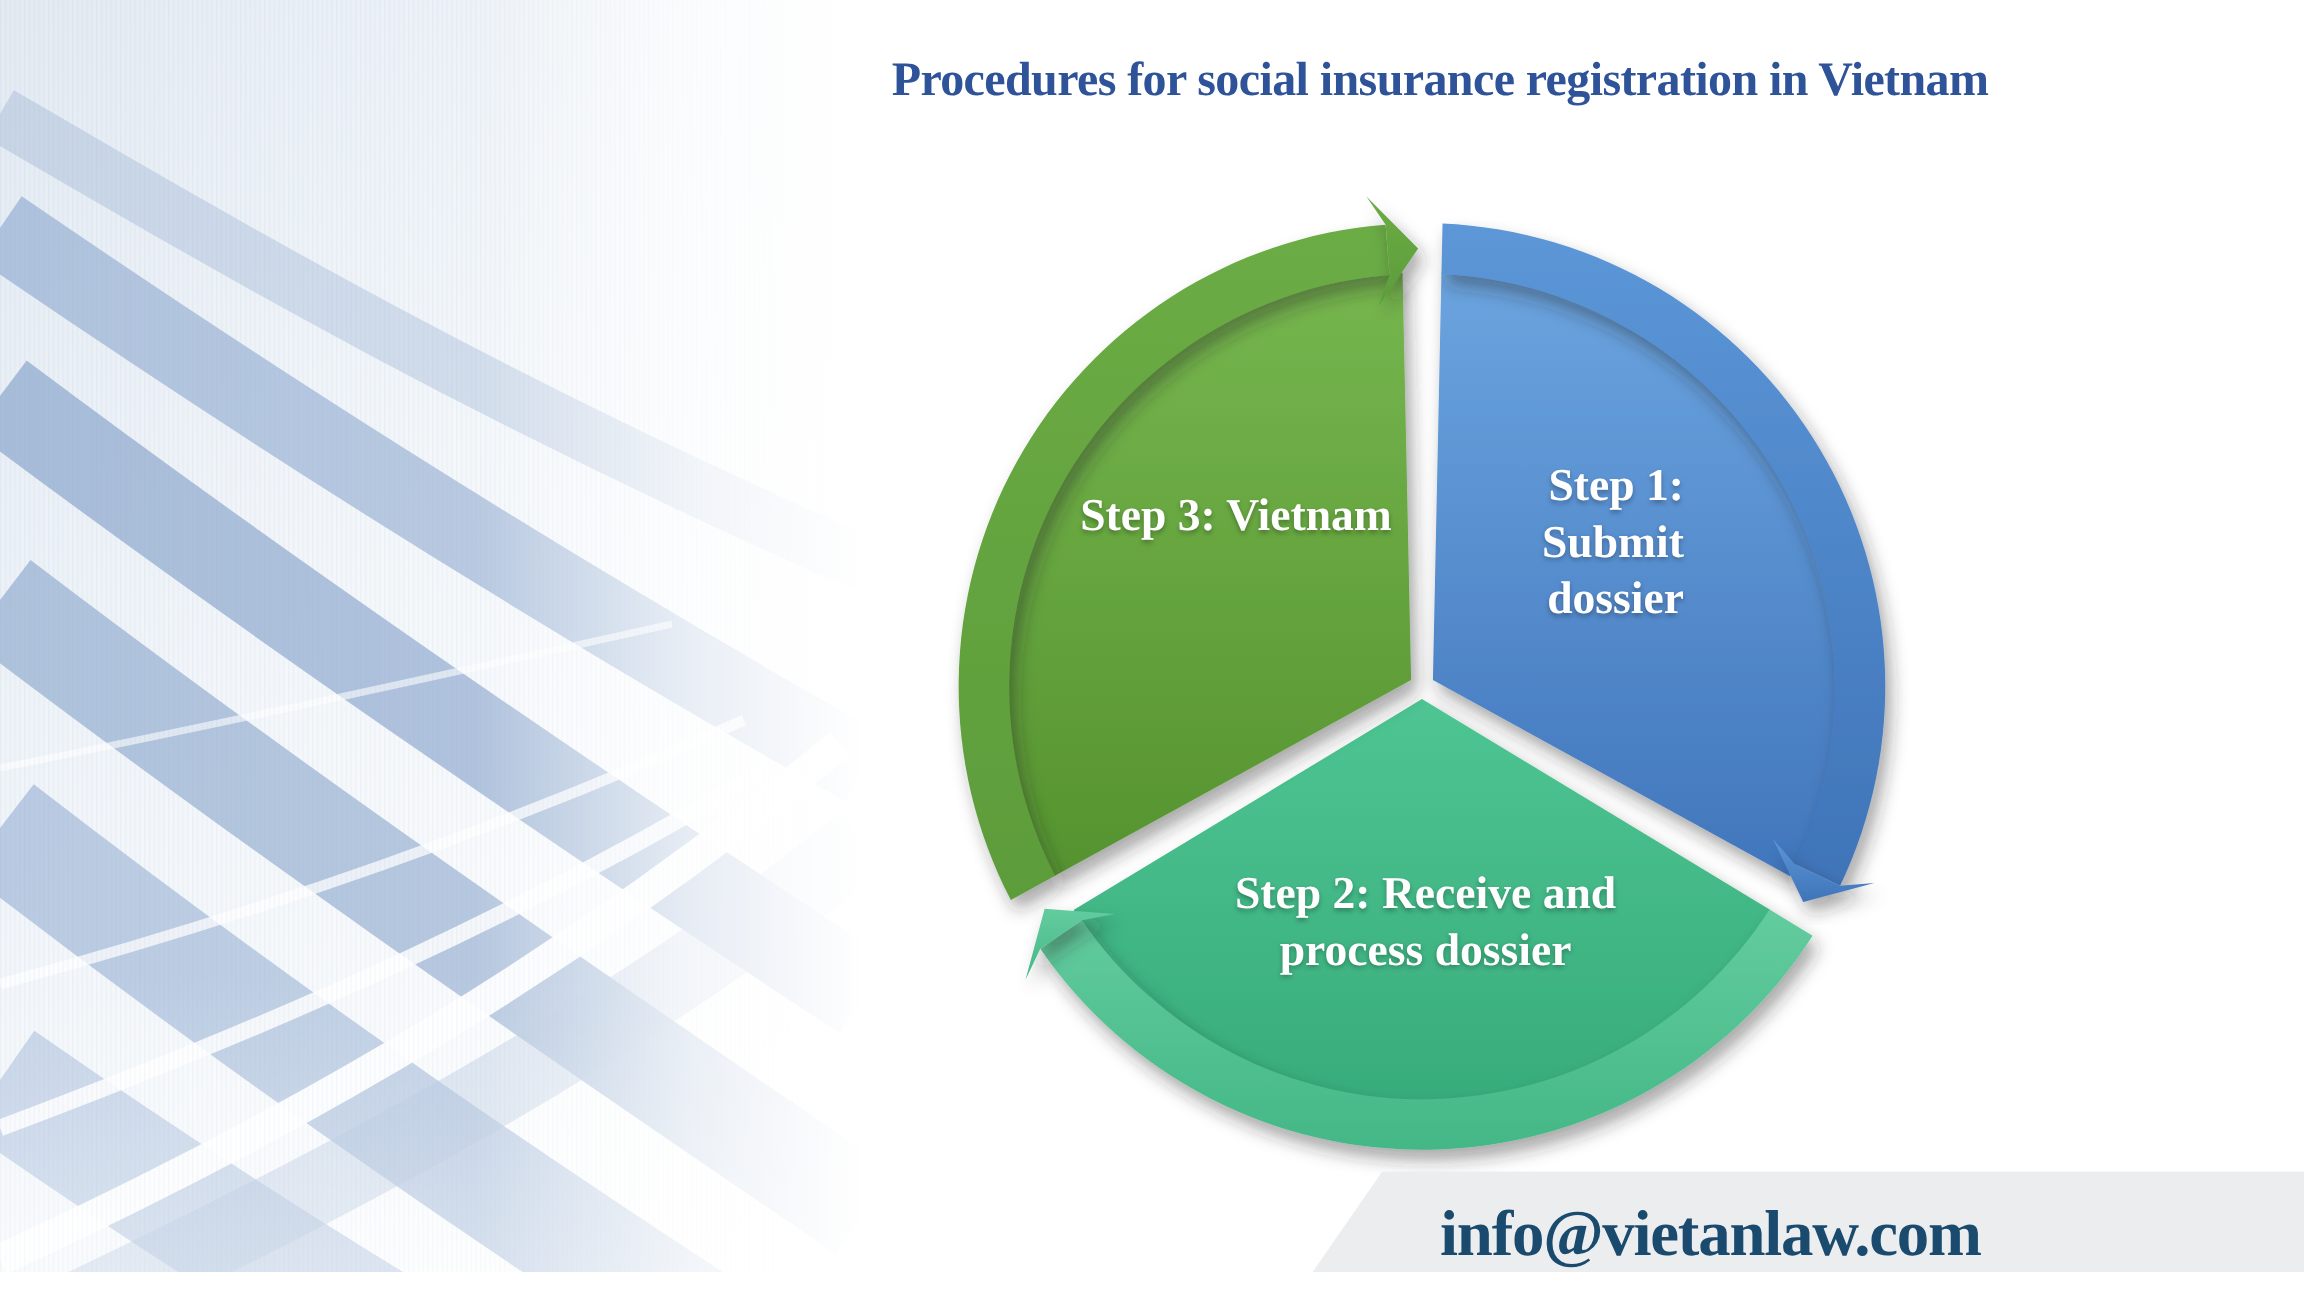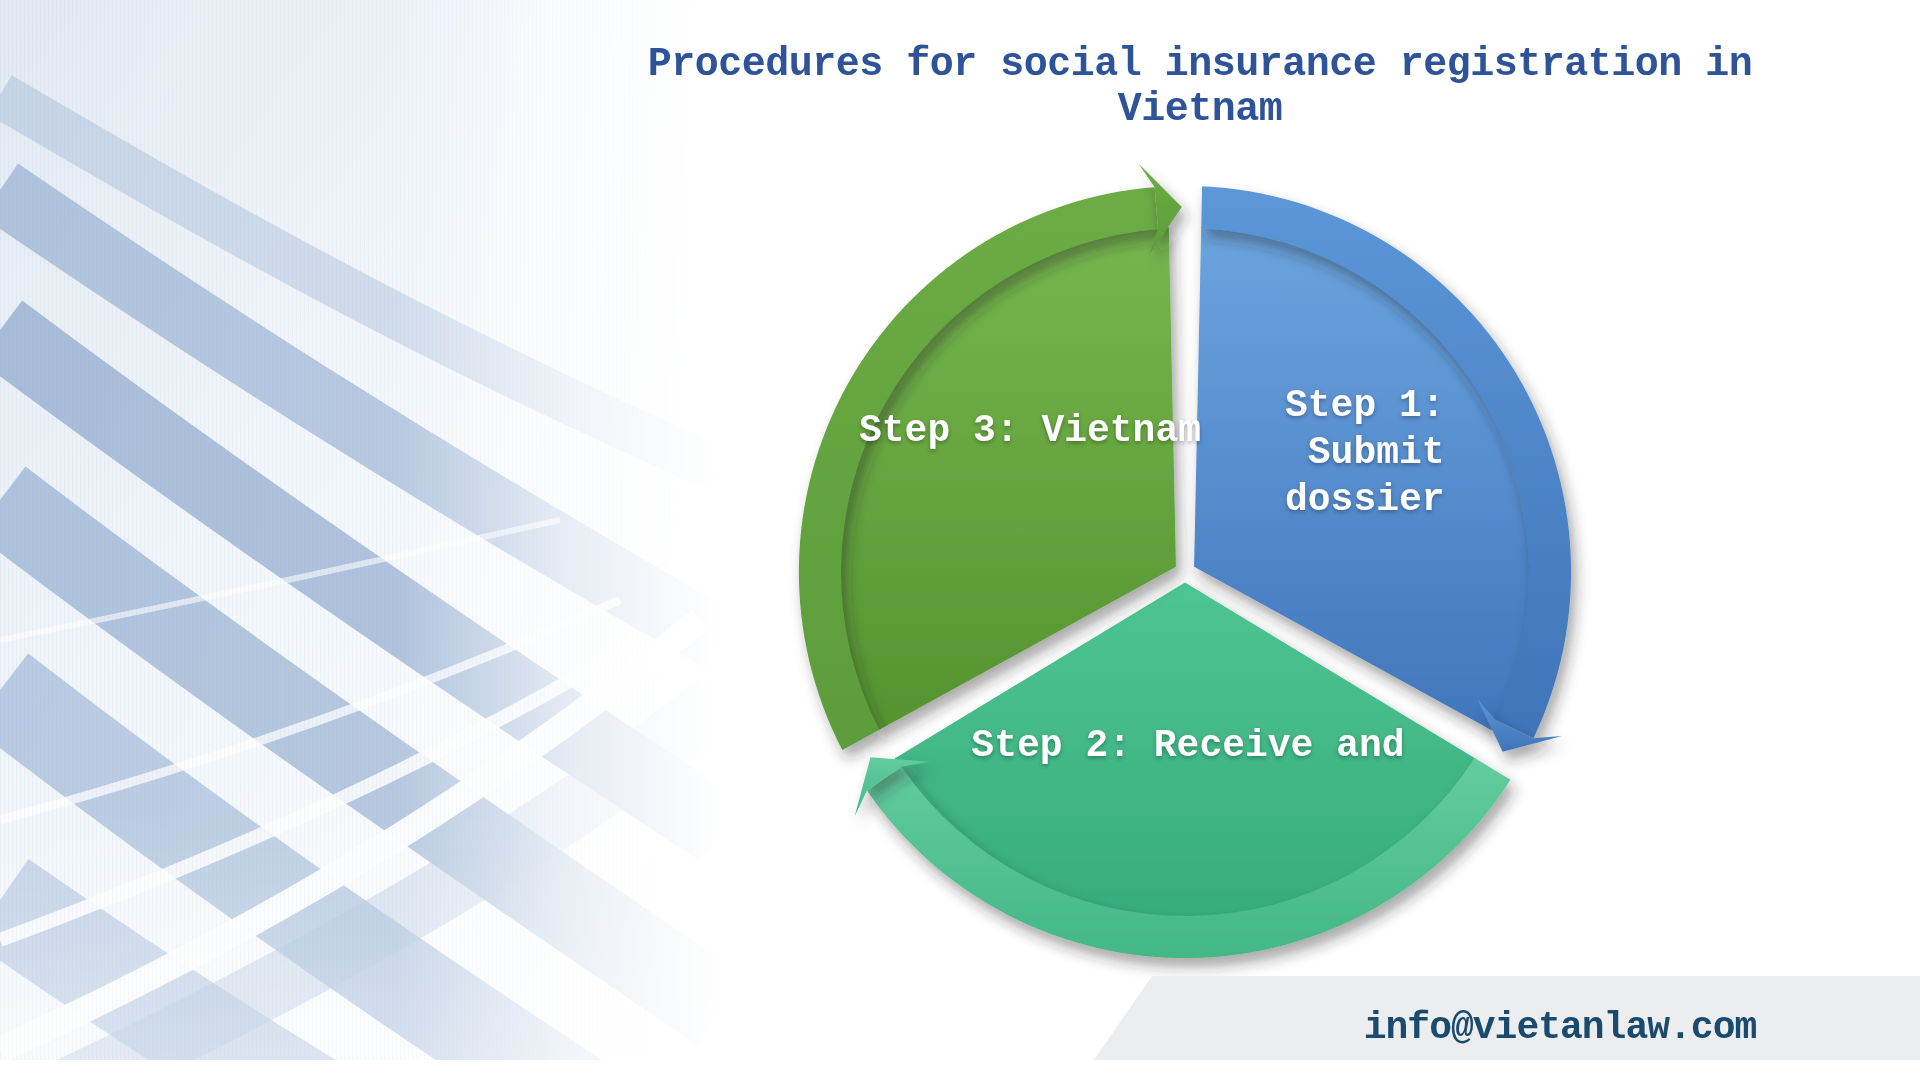--- a/index.html
+++ b/index.html
@@ -1,17 +1,17 @@
 <!DOCTYPE html>
 <html><head>
 <meta charset="utf-8">
 <style>
   html,body{margin:0;padding:0;background:#ffffff;}
   .stage{position:relative;width:1920px;height:1060px;overflow:hidden;background:#ffffff;
-         font-family:Liberation Mono, monospace;}
+         font-family:Liberation Serif, serif;}
 
   
   .bg-art{position:absolute;left:0;top:0;width:720px;height:1080px;}
 
   
   .page-title{position:absolute;left:580px;top:42px;width:1240px;text-align:center;
               font-size:40px;font-weight:bold;letter-spacing:-0.5px;color:#2E5398;}
 
   
   .diagram-svg{position:absolute;left:0;top:0;width:1920px;height:1080px;}
@@ -19,21 +19,21 @@
              text-shadow:0 2px 4px rgba(0,0,0,0.30);}
   .seg-label .ln{display:block;}
   .label-step1{left:1285px;top:382px;text-align:right;}
   .label-step2{left:958px;top:722px;width:460px;text-align:center;}
   .label-step3{left:850px;top:407px;width:360px;text-align:center;}
 
   
   .footer-banner{position:absolute;left:1080px;top:976px;width:840px;height:104px;
                  background:#ECEDEE;clip-path:polygon(72px 0,840px 0,840px 104px,0 104px);}
   .footer-email{position:absolute;left:120px;top:0;width:720px;height:104px;line-height:104px;
-                text-align:center;font-size:38px;font-weight:bold;letter-spacing:-1px;color:#1A4A6E;}
+                text-align:left;font-size:54px;font-weight:bold;letter-spacing:-1px;color:#1A4A6E;}
 </style>
 </head>
 <body>
 
 <div class="stage">
 
   <svg class="bg-art" viewBox="0 0 720 1080" preserveAspectRatio="none">
     <defs>
       <linearGradient id="bgTop" x1="0" y1="0" x2="0.8" y2="1">
         <stop offset="0" stop-color="#E3EAF2"></stop>
@@ -116,20 +116,21 @@
       <path d="M 1154.7 187.2 L 1138.5 163.6 L 1181.8 207.0 L 1148.9 255.1 L 1158.0 229.1 Z" fill="url(#bg2)" filter="url(#ds)"></path>
     </svg>
 
   <div class="seg-label label-step1">
     <span class="ln">Step 1:</span>
     <span class="ln">Submit</span>
     <span class="ln">dossier</span>
   </div>
   <div class="seg-label label-step2">
     <span class="ln">Step 2: Receive and</span>
+    <span class="ln">process dossier</span>
   </div>
   <div class="seg-label label-step3">
     <span class="ln">Step 3: Vietnam</span>
   </div>
 
   <div class="footer-banner">
     <div class="footer-email">info@vietanlaw.com</div>
   </div>
 
 </div>

